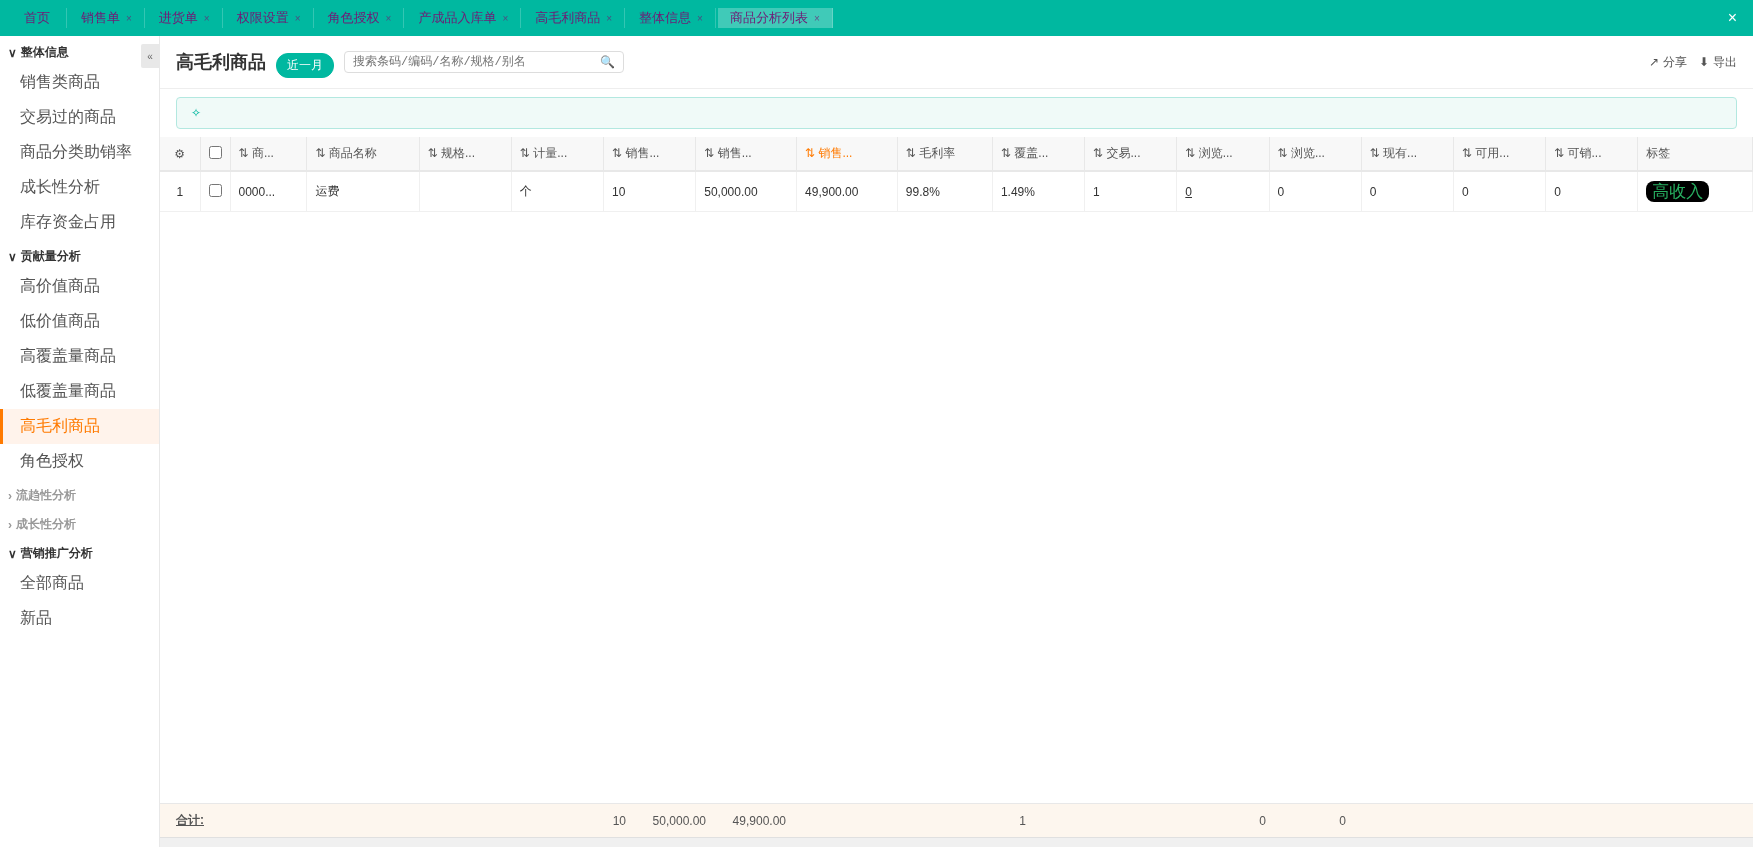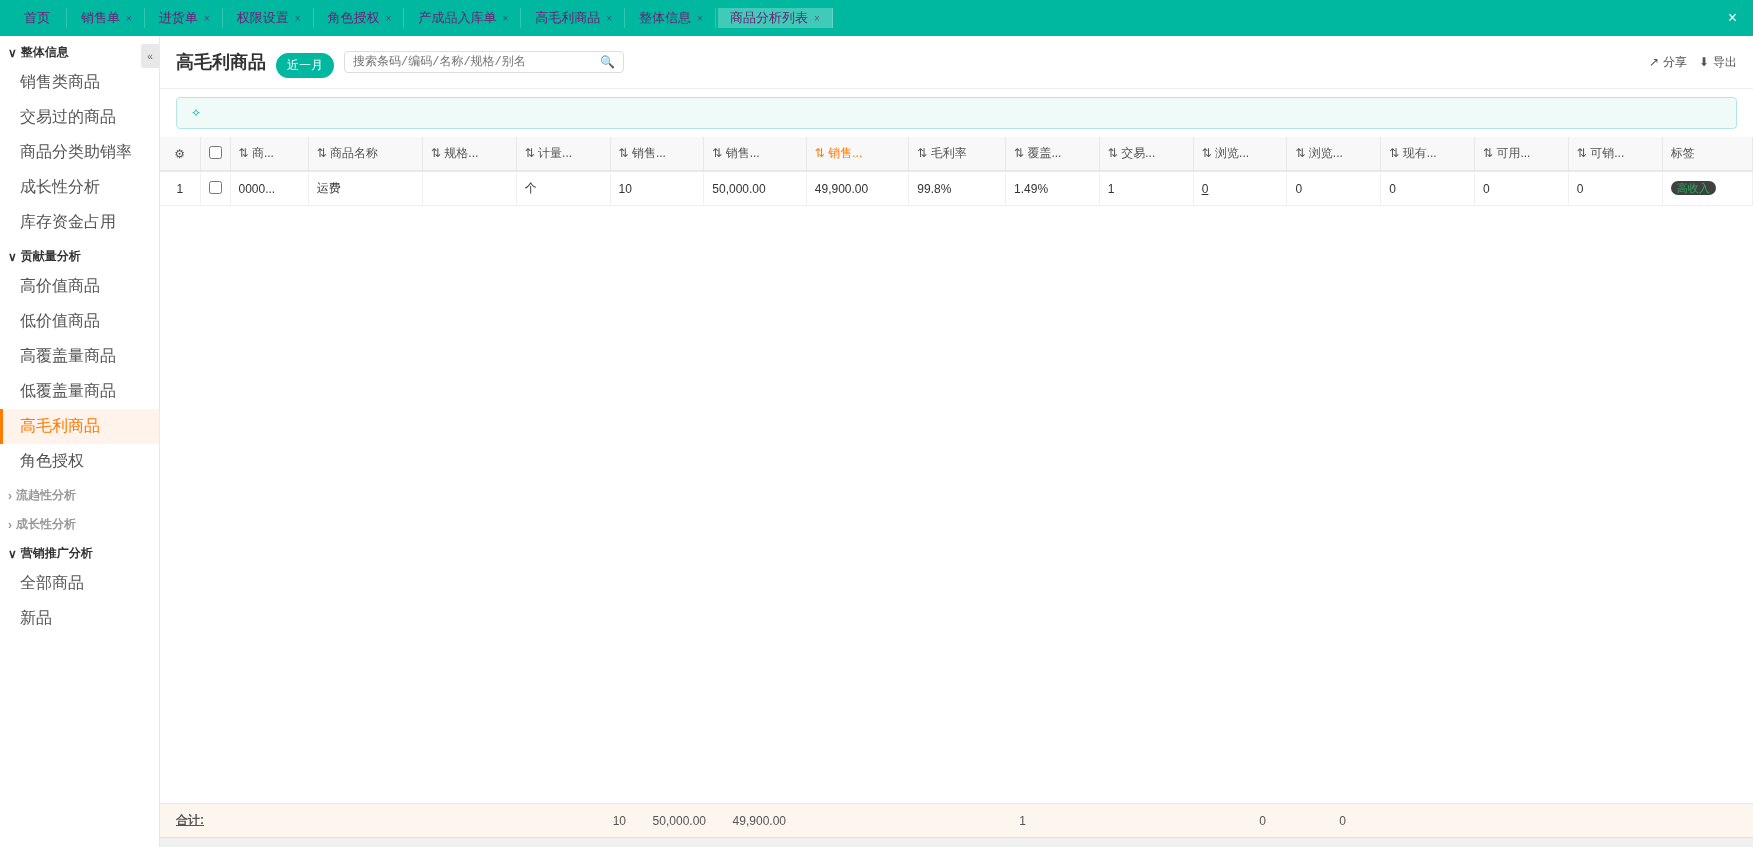--- a/index.html
+++ b/index.html
@@ -204,24 +204,24 @@
       cursor: pointer;
     }
     td {
       padding: 8px 8px;
       border-bottom: 1px solid #f0f0f0;
       border-right: 1px solid #f0f0f0;
       white-space: nowrap;
     }
     .tag-high {
       color: #27ae60;
-      background: #404040;
+      background: #000000;
       padding: 1px 6px;
       border-radius: 8px;
-      font-size: 11px;
+      font-size: 17px;
     }
     .col-num { width: 40px; text-align: center; }
     .col-check { width: 30px; text-align: center; }
     .underline { text-decoration: underline; cursor: pointer; }
 
     
     .footer-bar {
       background: #fdf6ee;
       border-top: 1px solid #e8e8e8;
       display: flex;

